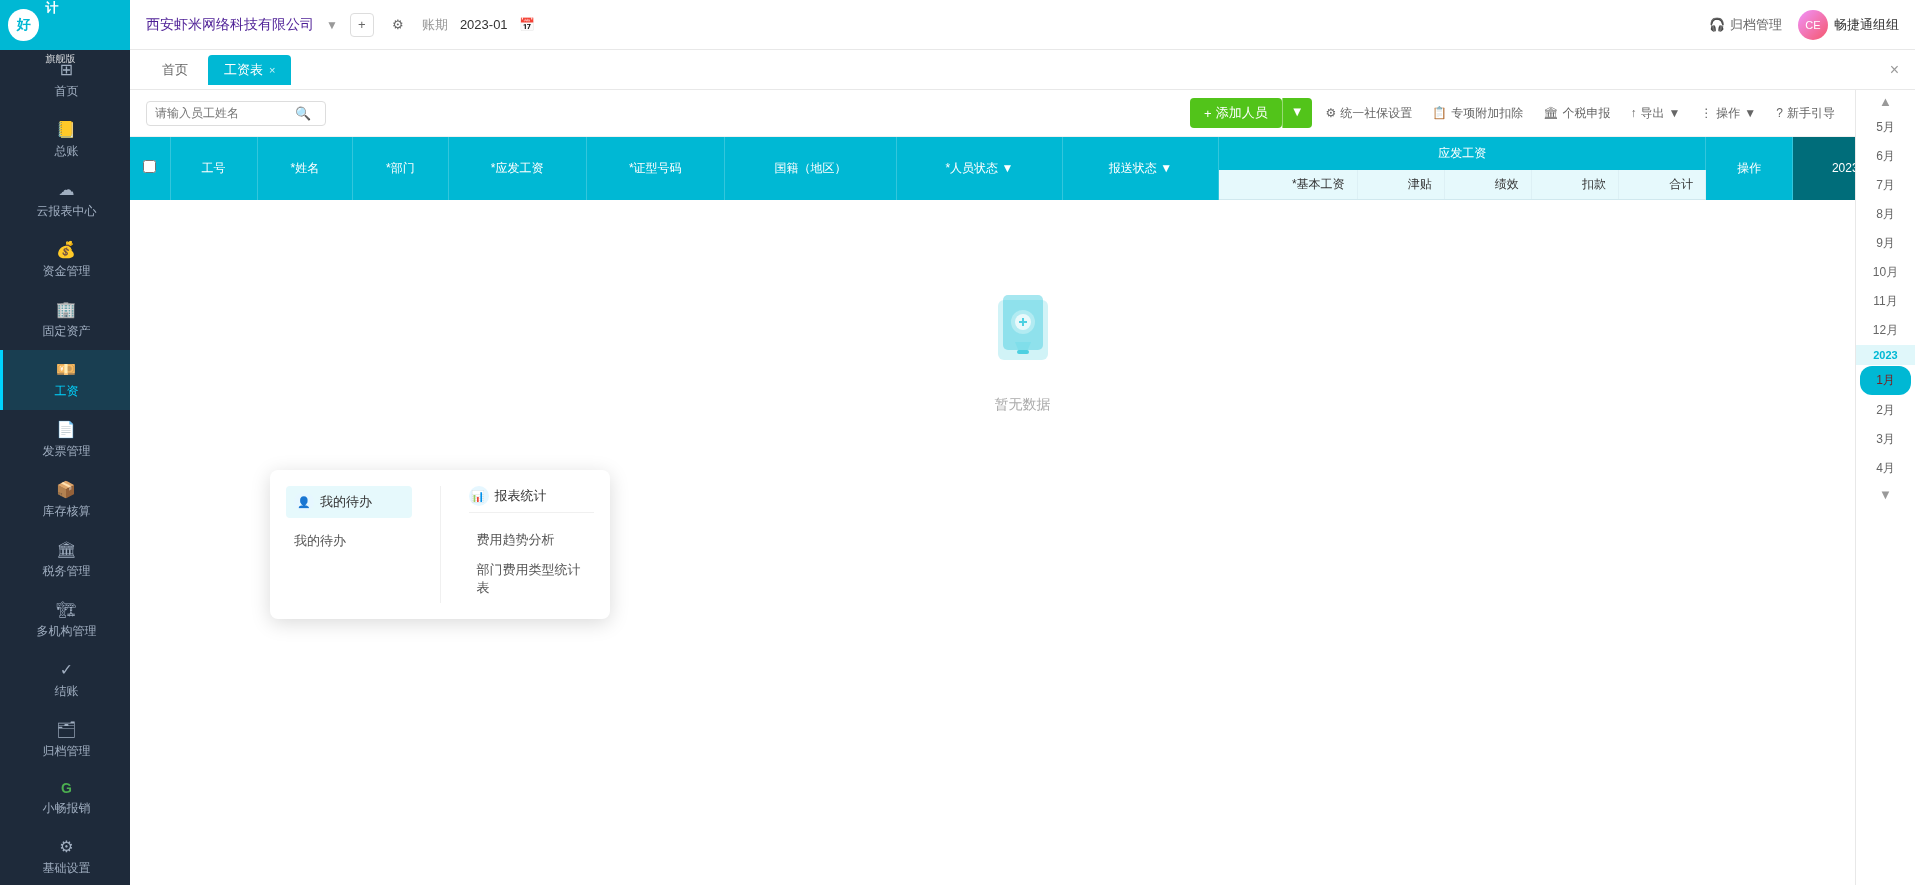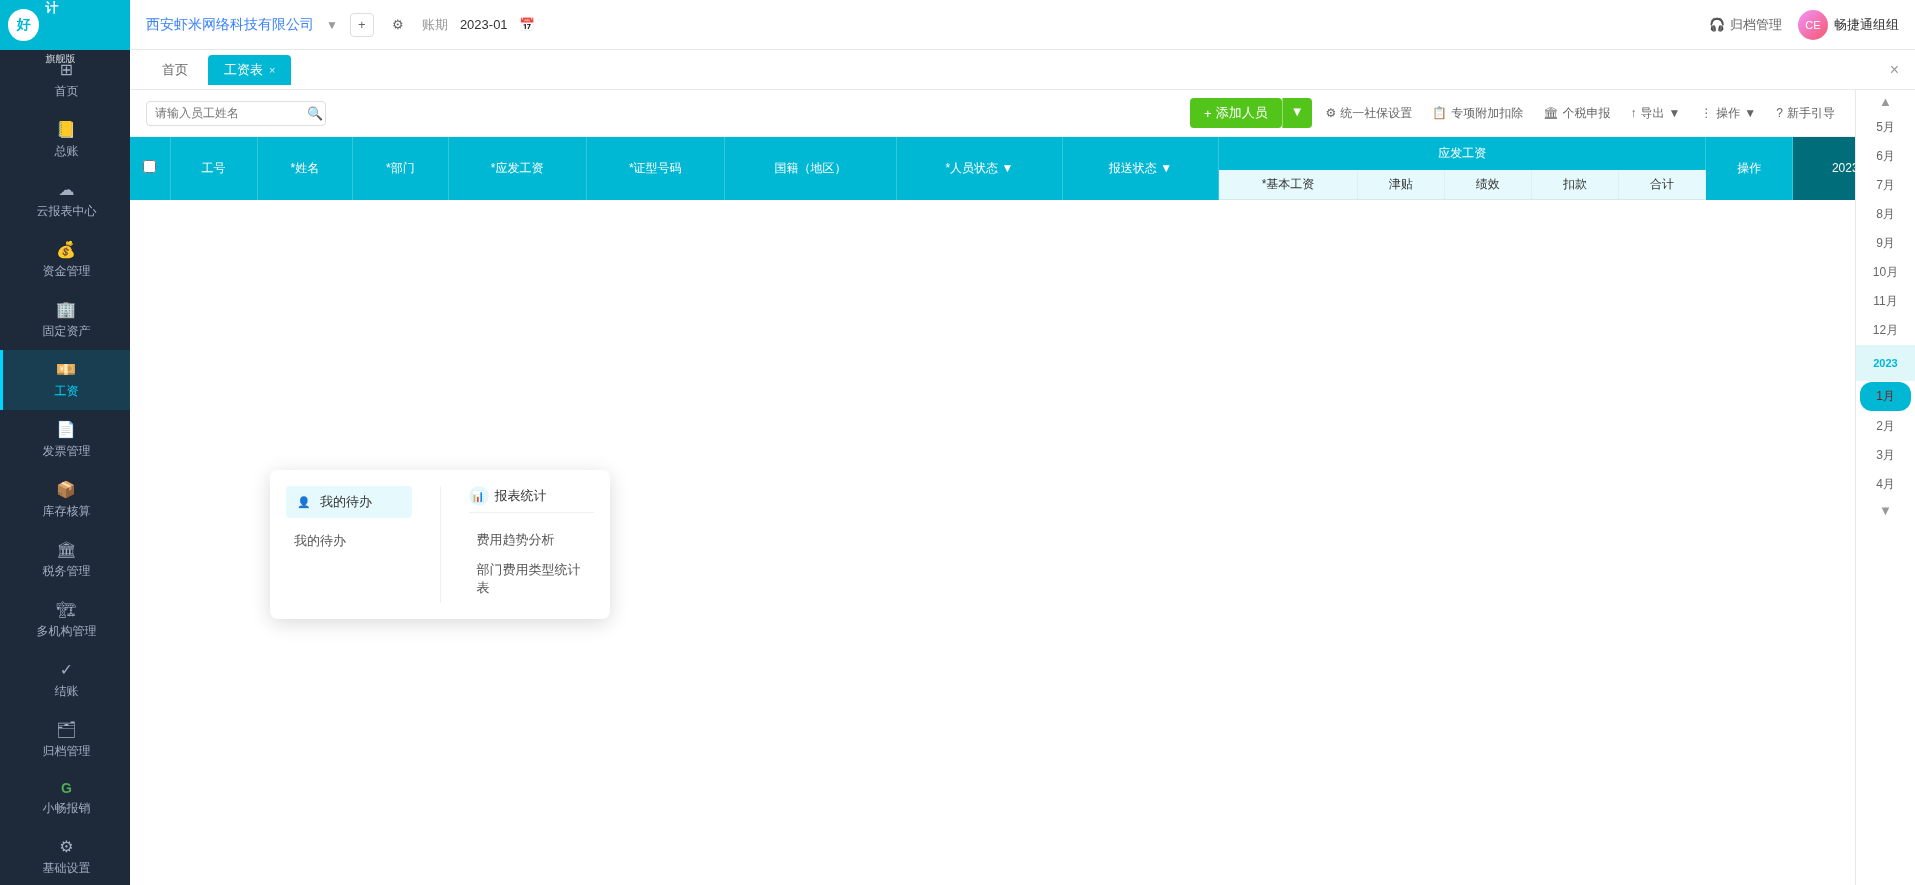--- a/index.html
+++ b/index.html
@@ -77,21 +77,21 @@
       background: white;
       height: 50px;
       display: flex;
       align-items: center;
       padding: 0 16px;
       border-bottom: 1px solid #e8e8e8;
       gap: 12px;
     }
     .company-name {
       font-size: 14px;
-      color: #3b82f6;
+      color: #4c1d95;
       font-weight: 500;
       font-family: Liberation Serif, serif;
     }
     .company-arrow { color: #999; font-size: 12px; }
     .header-add-btn {
       width: 24px; height: 24px;
       border: 1px solid #ddd;
       border-radius: 4px;
       display: flex; align-items: center; justify-content: center;
       cursor: pointer; color: #666;
@@ -179,21 +179,21 @@
       background: white;
       border-bottom: 1px solid #f0f0f0;
     }
     .search-box {
       display: flex;
       align-items: center;
       border: 1px solid #ddd;
       border-radius: 4px;
       padding: 4px 8px;
       width: 180px;
-      gap: 12px;
+      gap: 0;
     }
     .search-box input {
       border: none; outline: none; font-size: 12px; color: #999; width: 140px; background: transparent;
     }
     .toolbar-right {
       margin-left: auto;
       display: flex;
       align-items: center;
       gap: 8px;
     }
@@ -246,21 +246,21 @@
       font-weight: normal;
     }
     .table-header th:first-child {
       width: 40px;
     }
     .sub-header {
       background: #e6f9fc;
     }
     .sub-header th {
       padding: 6px 12px;
-      text-align: center;
+      text-align: right;
       white-space: nowrap;
       border-right: 1px solid #ddf0f5;
       color: #333;
       font-weight: normal;
       border-bottom: 1px solid #d0e8ee;
     }
     .group-header {
       background: #00b8d4;
       color: white;
       text-align: center;
@@ -375,21 +375,21 @@
       background: #00b8d4;
       color: #7f1d1d;
       border-radius: 12px;
       margin: 1px 4px;
       width: calc(100% - 8px);
     }
     .month-year {
       font-size: 11px;
       color: #00b8d4;
       font-weight: bold;
-      padding: 12px;
+      padding: 4px;
       background: #e0f7fa;
       width: 100%;
       text-align: center;
     }
   </style>
 </head>
 <body>
 
 <div class="sidebar">
   <div class="sidebar-logo">
@@ -571,20 +571,33 @@
             <th>津贴</th>
             <th>绩效</th>
             <th>扣款</th>
             <th>合计</th>
           </tr>
         </thead>
         <tbody>
         </tbody>
       </table>
 
+      <div class="empty-state">
+        <svg class="empty-icon" viewBox="0 0 100 100">
+          <rect x="25" y="20" width="50" height="60" rx="6" fill="#b2ebf2" opacity="0.6"></rect>
+          <rect x="30" y="15" width="40" height="55" rx="5" fill="#4dd0e1" opacity="0.5"></rect>
+          <circle cx="50" cy="42" r="12" fill="#b2ebf2"></circle>
+          <circle cx="50" cy="42" r="8" fill="white" opacity="0.7"></circle>
+          <line x1="46" y1="42" x2="54" y2="42" stroke="#4dd0e1" stroke-width="2"></line>
+          <line x1="50" y1="38" x2="50" y2="46" stroke="#4dd0e1" stroke-width="2"></line>
+          <polygon points="42,62 58,62 54,72 46,72" fill="#80deea"></polygon>
+          <rect x="44" y="70" width="12" height="4" rx="2" fill="#4dd0e1"></rect>
+        </svg>
+        <span class="empty-text">暂无数据</span>
+      </div>
     </div>
 
     <div class="dropdown-overlay">
       <div class="dropdown-section">
         <div class="dropdown-col">
           <div class="dropdown-col-header active">
             <div class="col-icon">👤</div>
             <span>我的待办</span>
           </div>
           <div class="dropdown-item">

